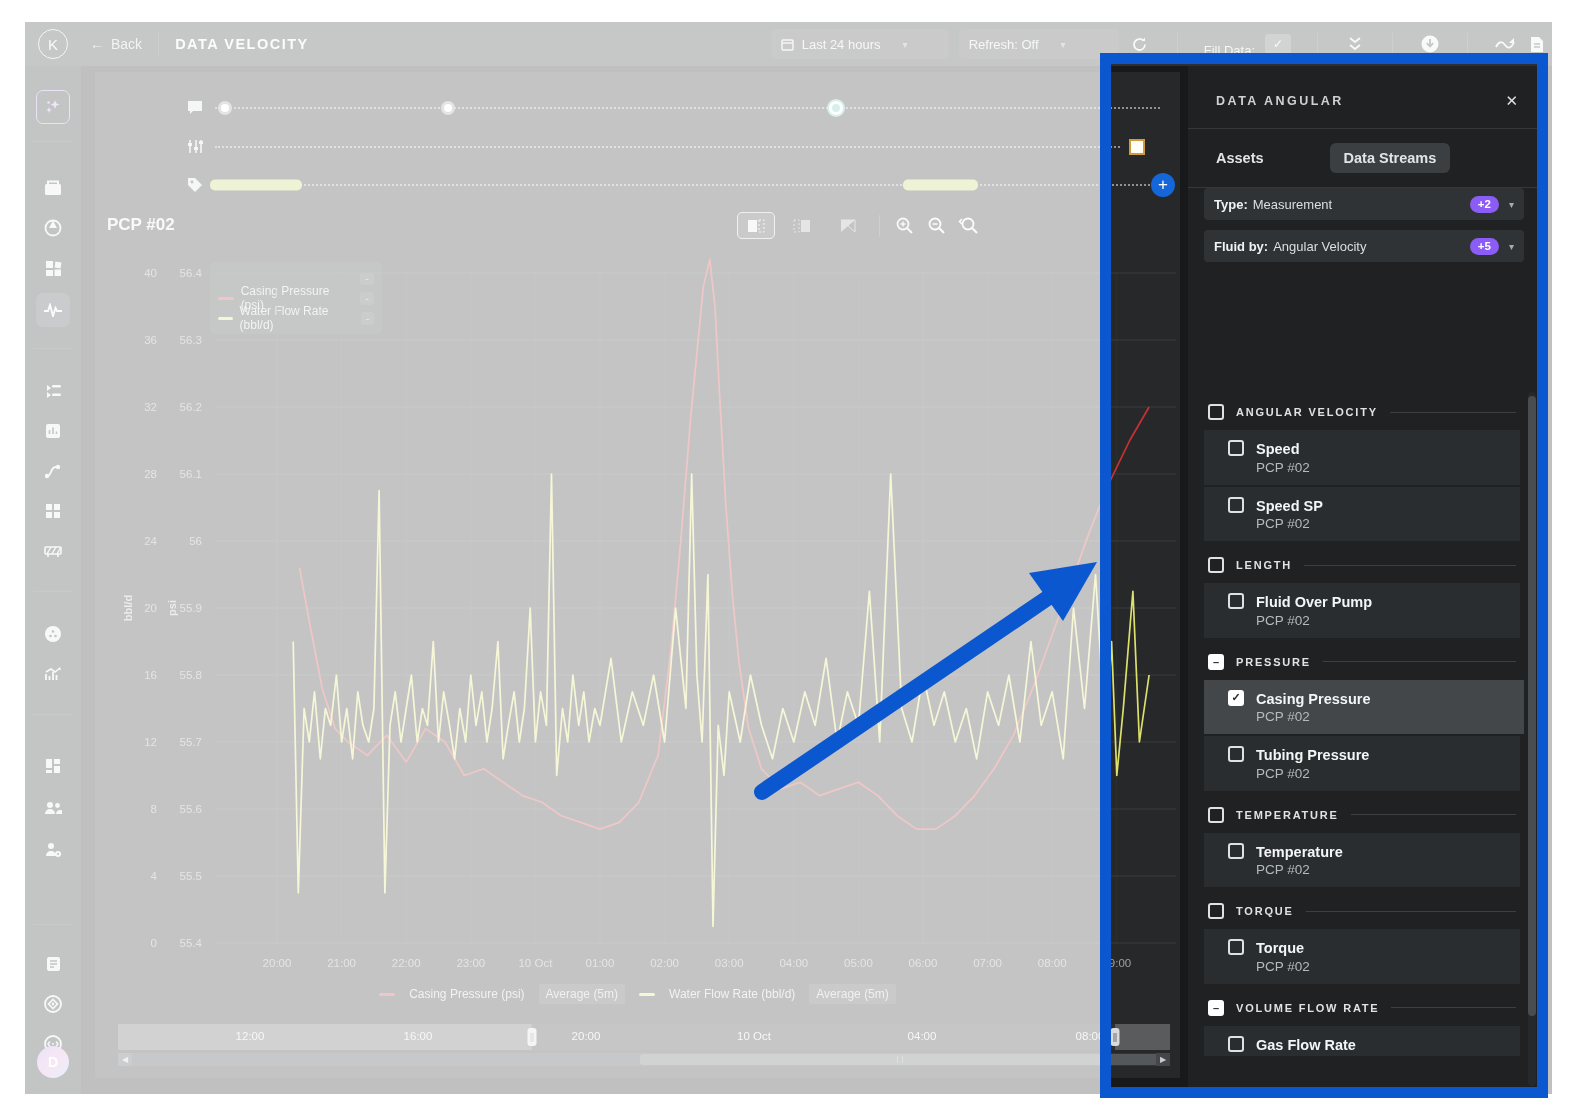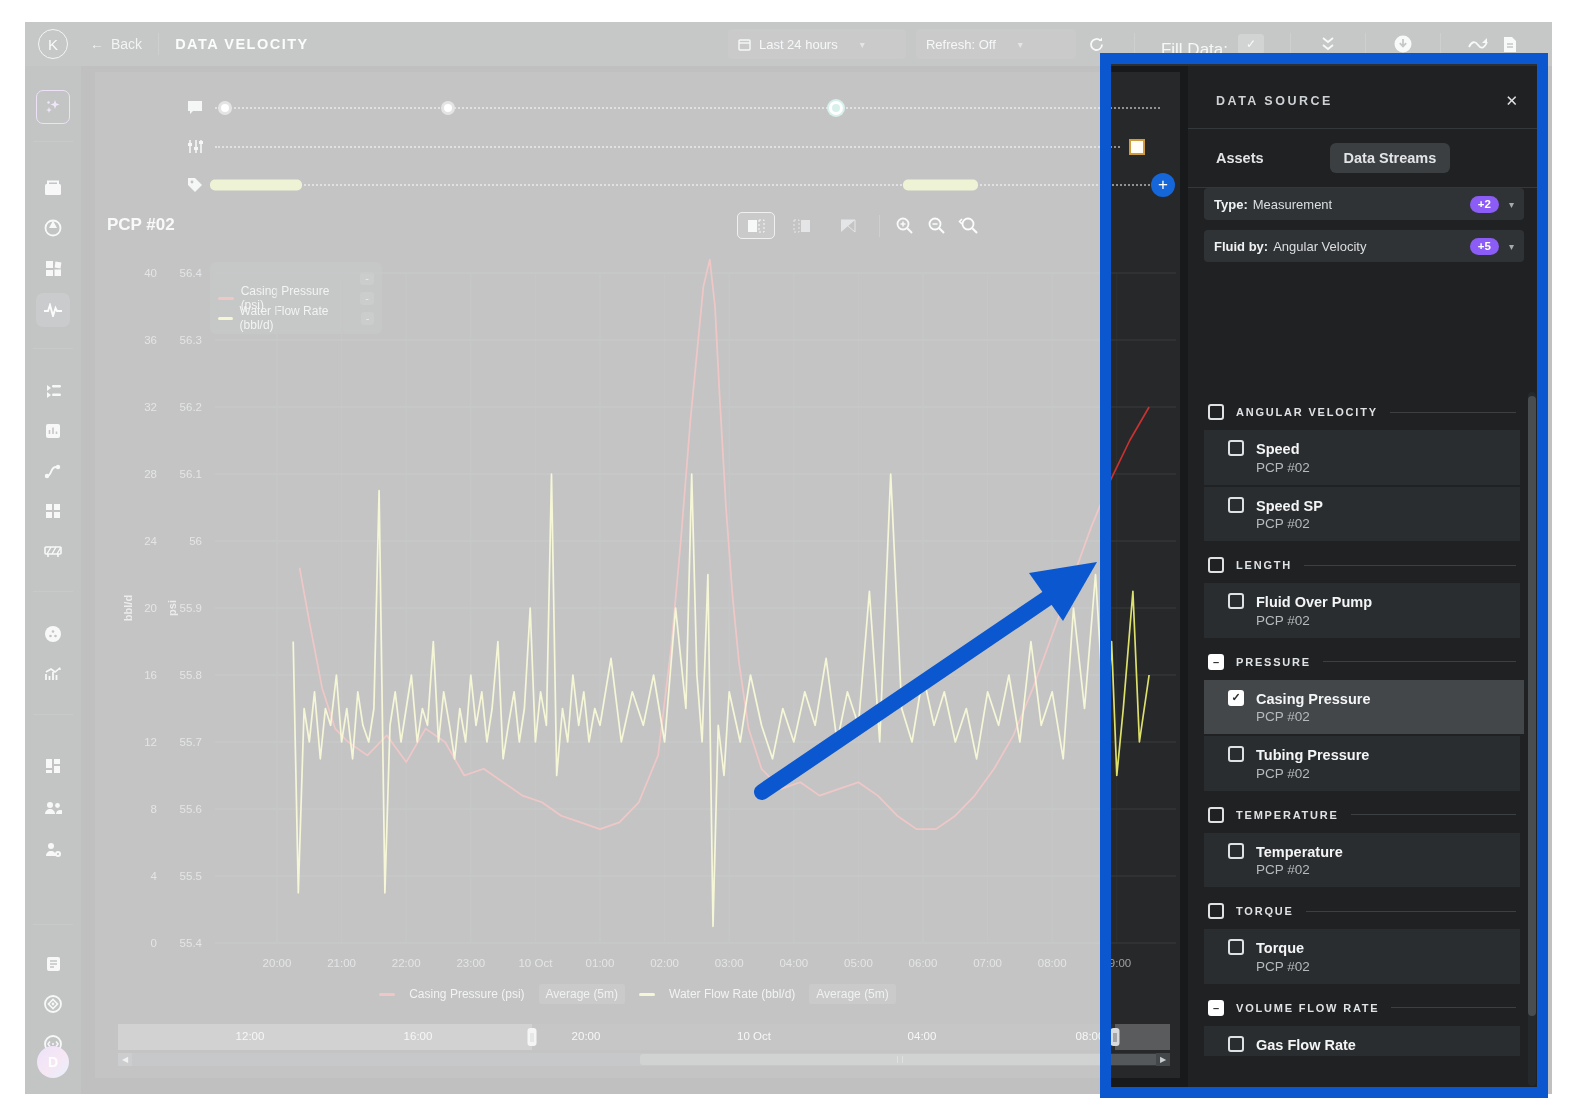--- a/index.html
+++ b/index.html
@@ -9,27 +9,27 @@
   
   #appbg { position:absolute; left:25px; top:22px; width:1527px; height:1072px; background:#17191b; }
   #topbar { position:absolute; left:25px; top:22px; width:1527px; height:44px; background:#2d3032;
             display:flex; align-items:center; color:#e8eaec; z-index:2; }
   .logo { width:30px; height:30px; border:1.5px solid #d6d8da; border-radius:50%; margin-left:13px;
           display:flex; align-items:center; justify-content:center; font-size:15px; color:#e8eaec; }
   .tb-back { display:flex; align-items:center; gap:7px; margin-left:22px; background:none; border:none;
              color:#d4d6d8; font-size:14px; font-family:inherit; }
   .tb-vdiv { width:1px; height:22px; background:#4a4d50; margin:0 16px; }
   .tb-title { font-size:14.5px; font-weight:bold; letter-spacing:1.5px; color:#f0f2f4; }
-  .tb-right { margin-left:auto; display:flex; align-items:center; gap:10px; padding-right:31px; }
+  .tb-right { margin-left:auto; display:flex; align-items:center; gap:10px; padding-right:4px; }
   .tb-select { height:30px; background:#3b3e41; border-radius:4px; display:flex; align-items:center;
                gap:8px; padding:0 10px; font-size:13px; color:#dfe2e4; }
   .tb-select .caret { color:#9da0a3; font-size:10px; margin-left:14px; }
   .tb-select.wide { width:178px; } .tb-select.mid { width:160px; }
   .tb-icon { width:22px; height:22px; display:flex; align-items:center; justify-content:center; color:#dfe2e4; }
-  .tb-label { font-size:17px; color:#dfe2e4;margin-top:12px; }
+  .tb-label { font-size:13px; color:#dfe2e4;margin-top:12px; }
   .tb-check { width:26px; height:20px; background:#585c5f; border-radius:3px; display:flex; align-items:center;
               justify-content:center; color:#eceeef; font-size:12px; }
   svg.ic { display:block; }
 
   
   #sidebar { position:absolute; left:25px; top:66px; width:56px; height:1028px; background:#232628; z-index:2; }
   .sb { position:absolute; left:50%; transform:translate(-50%,-50%); width:34px; height:34px;
         display:flex; align-items:center; justify-content:center; border-radius:7px; color:#e4e6e8; }
   .sb.ai { border:1.5px solid #b98fe0; color:#c9a1ec; }
   .sb.active { background:#3c4043; }
@@ -519,21 +519,21 @@
       <div class="sarrow" style="left:0">◀</div>
       <div id="sthumb">
           <i></i>
         </div>
       <div class="sarrow" style="right:0">▶</div>
     </div>
   </div>
 
   <aside id="panel">
     <div id="panel-head">
-      <span id="panel-title">DATA SOURCE</span>
+      <span id="panel-title">DATA ANGULAR</span>
       <span id="panel-close">✕</span>
     </div>
     <div class="p-div"></div>
     <div id="tabs">
       <span class="tab">Assets</span>
       <span class="tab active">Data Streams</span>
     </div>
     <div class="p-div"></div>
     <div class="filter">
       <b>Type:</b>

